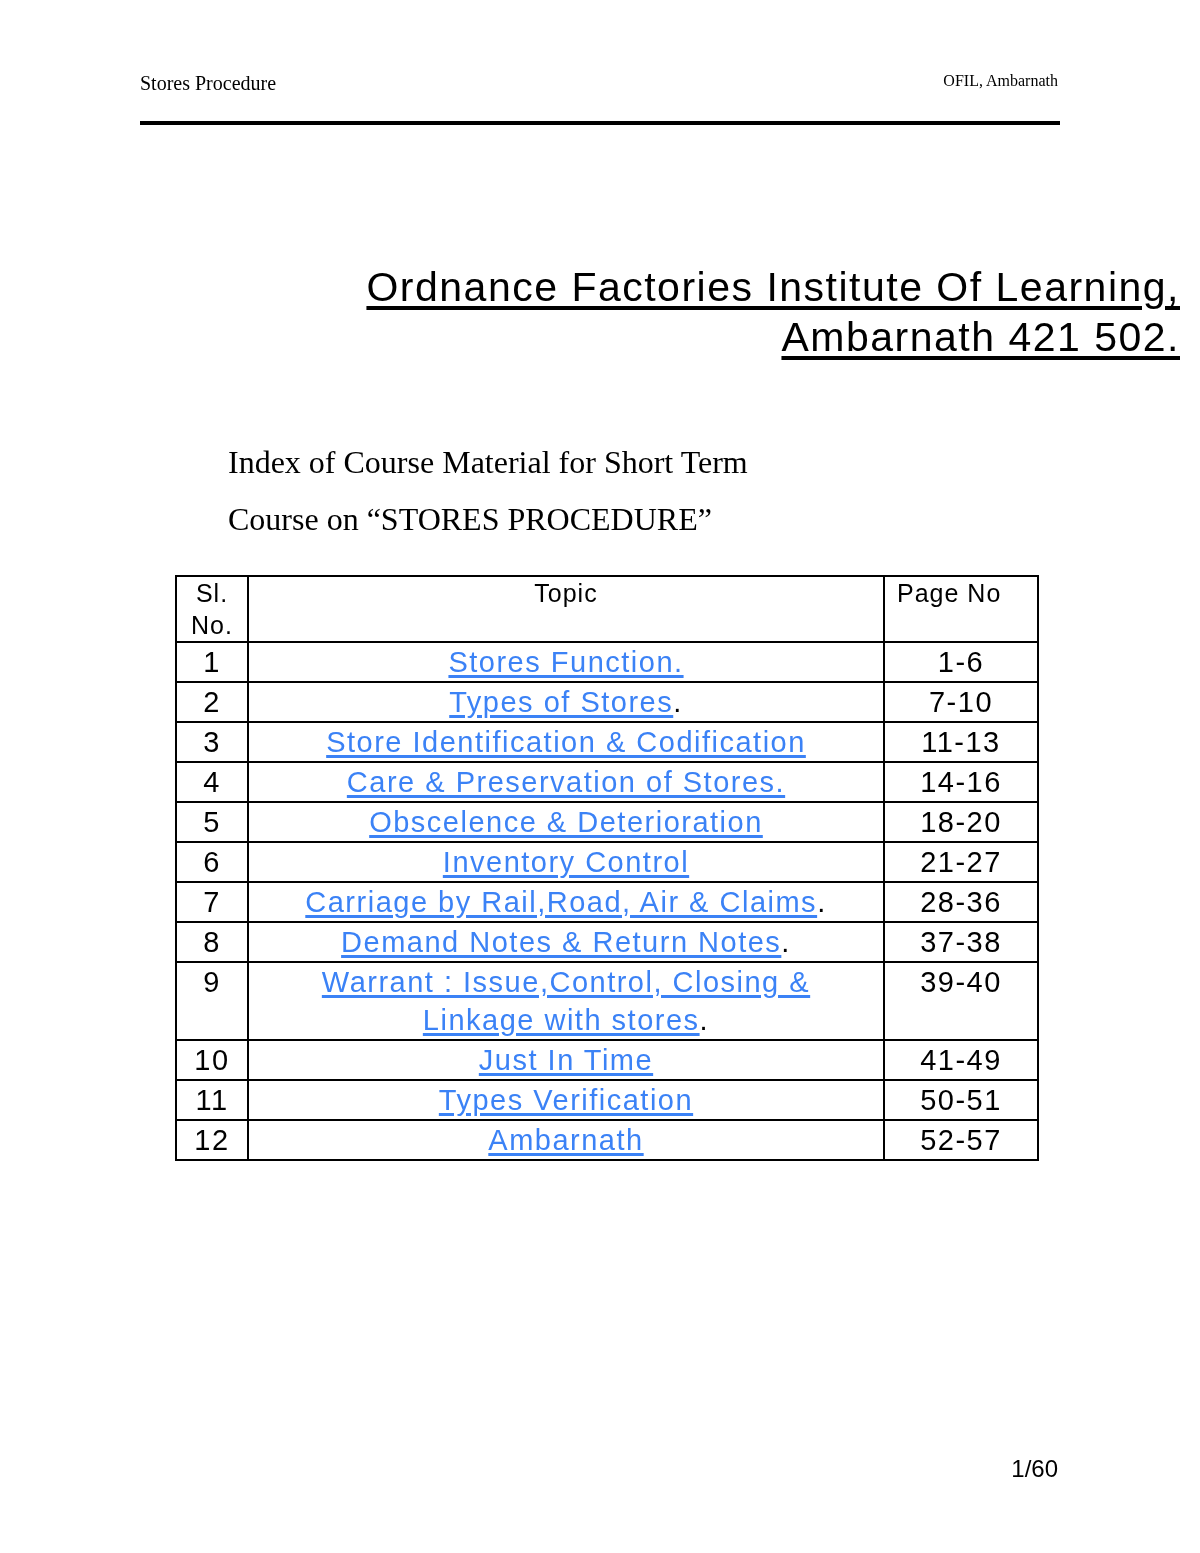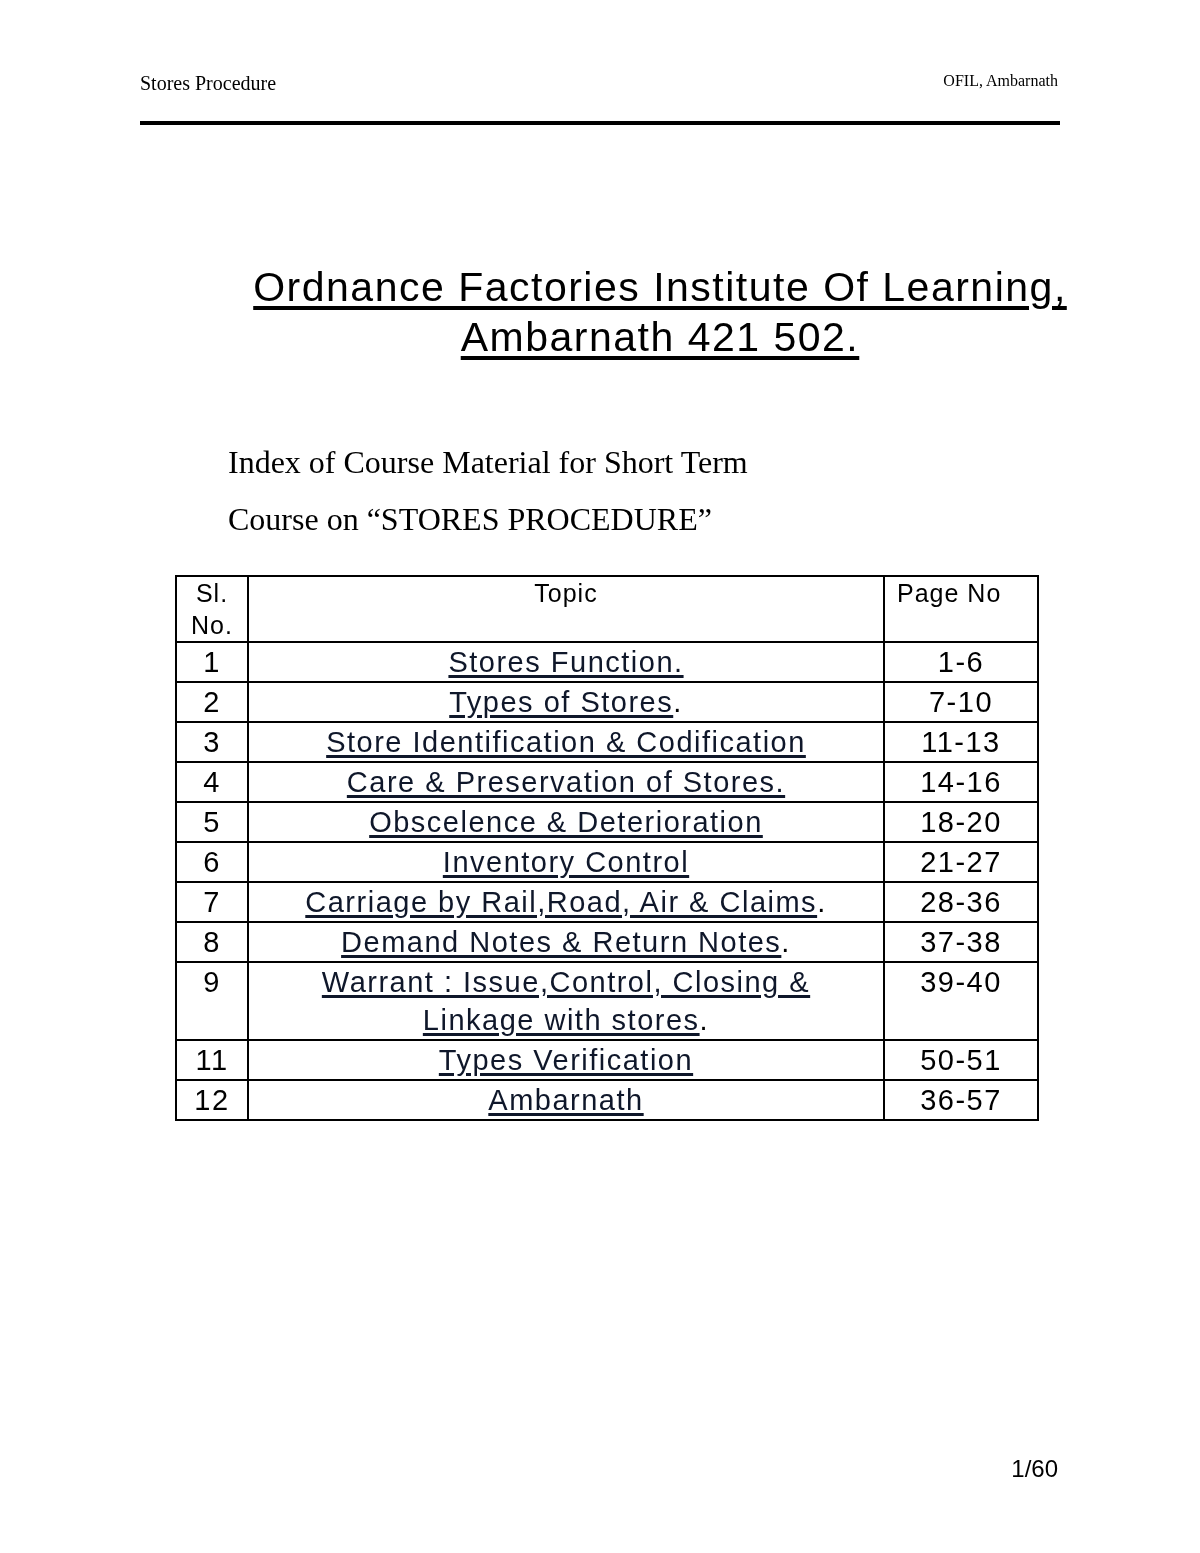--- a/index.html
+++ b/index.html
@@ -2,36 +2,36 @@
 <html><head>
 <meta charset="utf-8">
 <style>
   html, body { margin: 0; padding: 0; background: #ffffff; }
   body { width: 1200px; height: 1553px; position: relative; overflow: hidden; color: #000; }
   .header-left { position: absolute; left: 140px; top: 72px; font-family: "Liberation Serif", serif; font-size: 20px; }
   .header-right { position: absolute; right: 142px; top: 72px; font-family: "Liberation Serif", serif; font-size: 16px; }
   .header-rule { position: absolute; left: 140px; top: 121px; width: 920px; height: 4px; background: #000; }
   .title { position: absolute; left: 140px; width: 1040px; top: 262px; text-align: center;
            font-family: "Liberation Sans", sans-serif; font-size: 41px; line-height: 50px; letter-spacing: 1.5px; }
-  .title .line { display: block; }
+  .title .line { display: block; text-align: right; }
   .title span.u { text-decoration: underline; text-decoration-thickness: 4px; text-underline-offset: 5px; }
   .subtitle { position: absolute; left: 228px; font-family: "Liberation Serif", serif; font-size: 32px; text-align: center; }
   .sub1 { top: 444px; }
   .sub2 { top: 501px; }
   table.idx { position: absolute; left: 175px; top: 575px; border-collapse: collapse;
               font-family: "Liberation Sans", sans-serif; }
   table.idx td, table.idx th { border: 2px solid #000; padding: 0; vertical-align: top; }
   table.idx th { font-weight: normal; font-size: 25px; line-height: 32px; letter-spacing: 1px; }
   table.idx td { font-size: 29px; line-height: 38px; letter-spacing: 1.5px; }
   .c-sl { width: 70px; text-align: center; }
   .c-topic { width: 634px; text-align: center; }
   .c-page { width: 140px; text-align: center; }
   th.c-sl { text-align: center; }
   th.c-page { text-align: left; padding-left: 12px !important; }
-  .link { color: #0f172a; text-decoration: underline; text-decoration-thickness: 3px; text-underline-offset: 3px; }
+  .link { color: #3b82f6; text-decoration: underline; text-decoration-thickness: 3px; text-underline-offset: 3px; }
   .hdr-row { height: 66px; margin-left: 20px; }
   .footer-page { position: absolute; right: 142px; top: 1455px; font-family: "Liberation Sans", sans-serif; font-size: 24px; }
 </style>
 </head>
 <body>
 
 <div class="header-left">Stores Procedure</div>
 <div class="header-right">OFIL, Ambarnath</div>
 <div class="header-rule"></div>
 
@@ -94,25 +94,30 @@
         <td class="c-sl">8</td>
         <td class="c-topic"><a class="link">Demand Notes &amp; Return Notes</a><span>.</span></td>
         <td class="c-page">37-38</td>
       </tr>
       <tr>
         <td class="c-sl">9</td>
         <td class="c-topic"><a class="link">Warrant : Issue,Control, Closing &amp;</a><br><a class="link">Linkage with stores</a><span>.</span></td>
         <td class="c-page">39-40</td>
       </tr>
       <tr>
+        <td class="c-sl">10</td>
+        <td class="c-topic"><a class="link">Just In Time</a></td>
+        <td class="c-page">41-49</td>
+      </tr>
+      <tr>
         <td class="c-sl">11</td>
         <td class="c-topic"><a class="link">Types Verification</a></td>
         <td class="c-page">50-51</td>
       </tr>
       <tr>
         <td class="c-sl">12</td>
         <td class="c-topic"><a class="link">Ambarnath</a></td>
-        <td class="c-page">36-57</td>
+        <td class="c-page">52-57</td>
       </tr>
     </tbody>
 </table>
 
 <div class="footer-page">1/60</div>
 
 </body></html>

